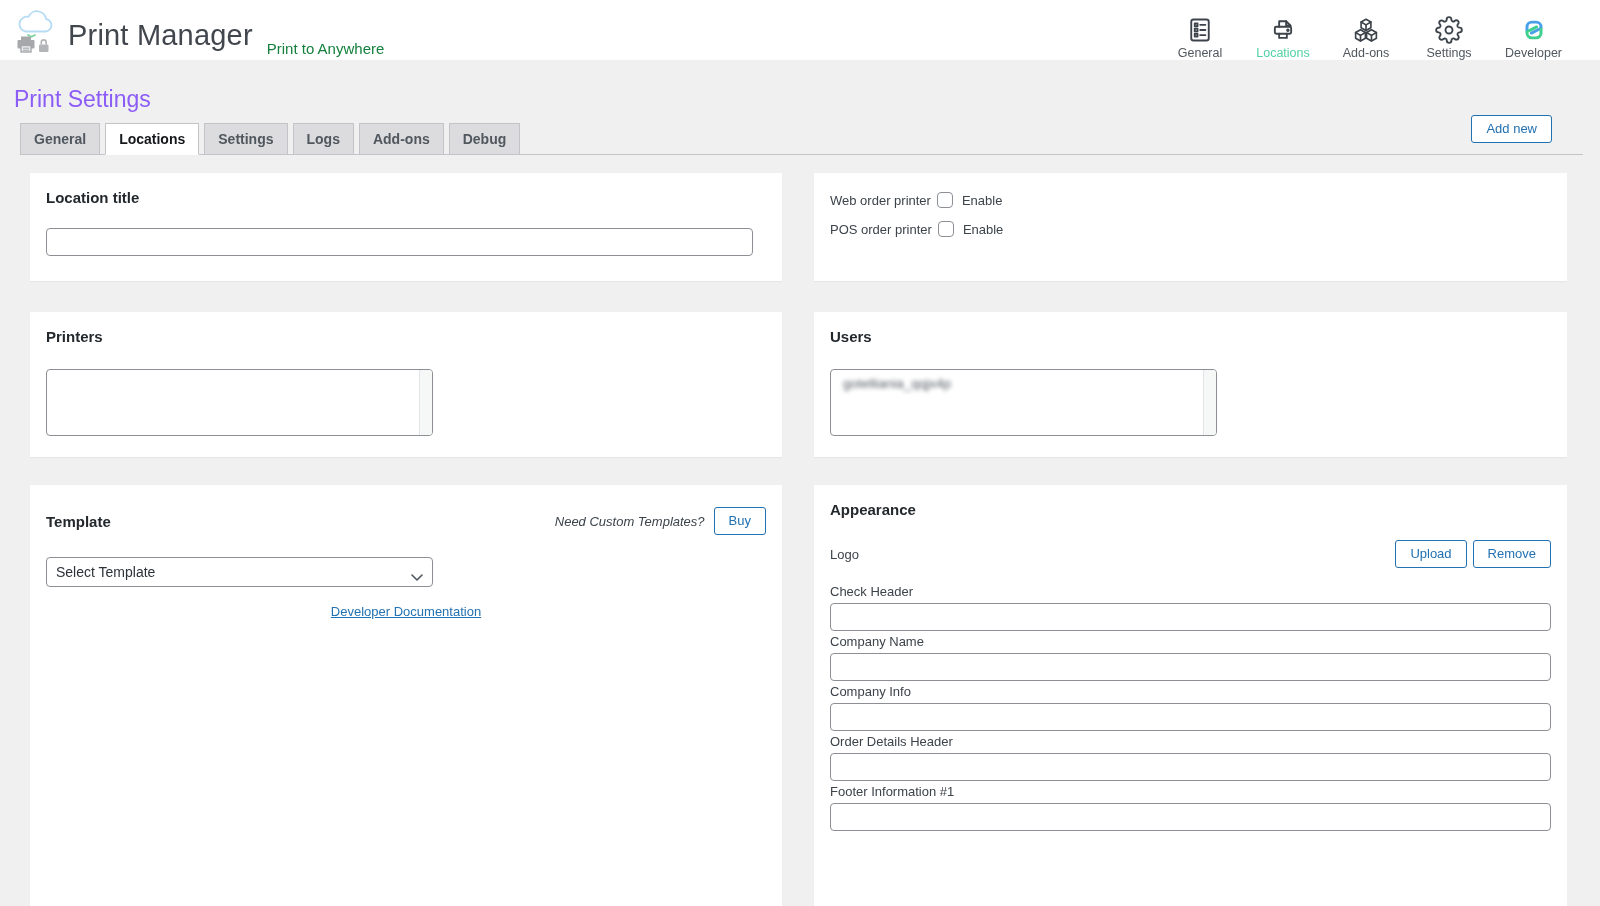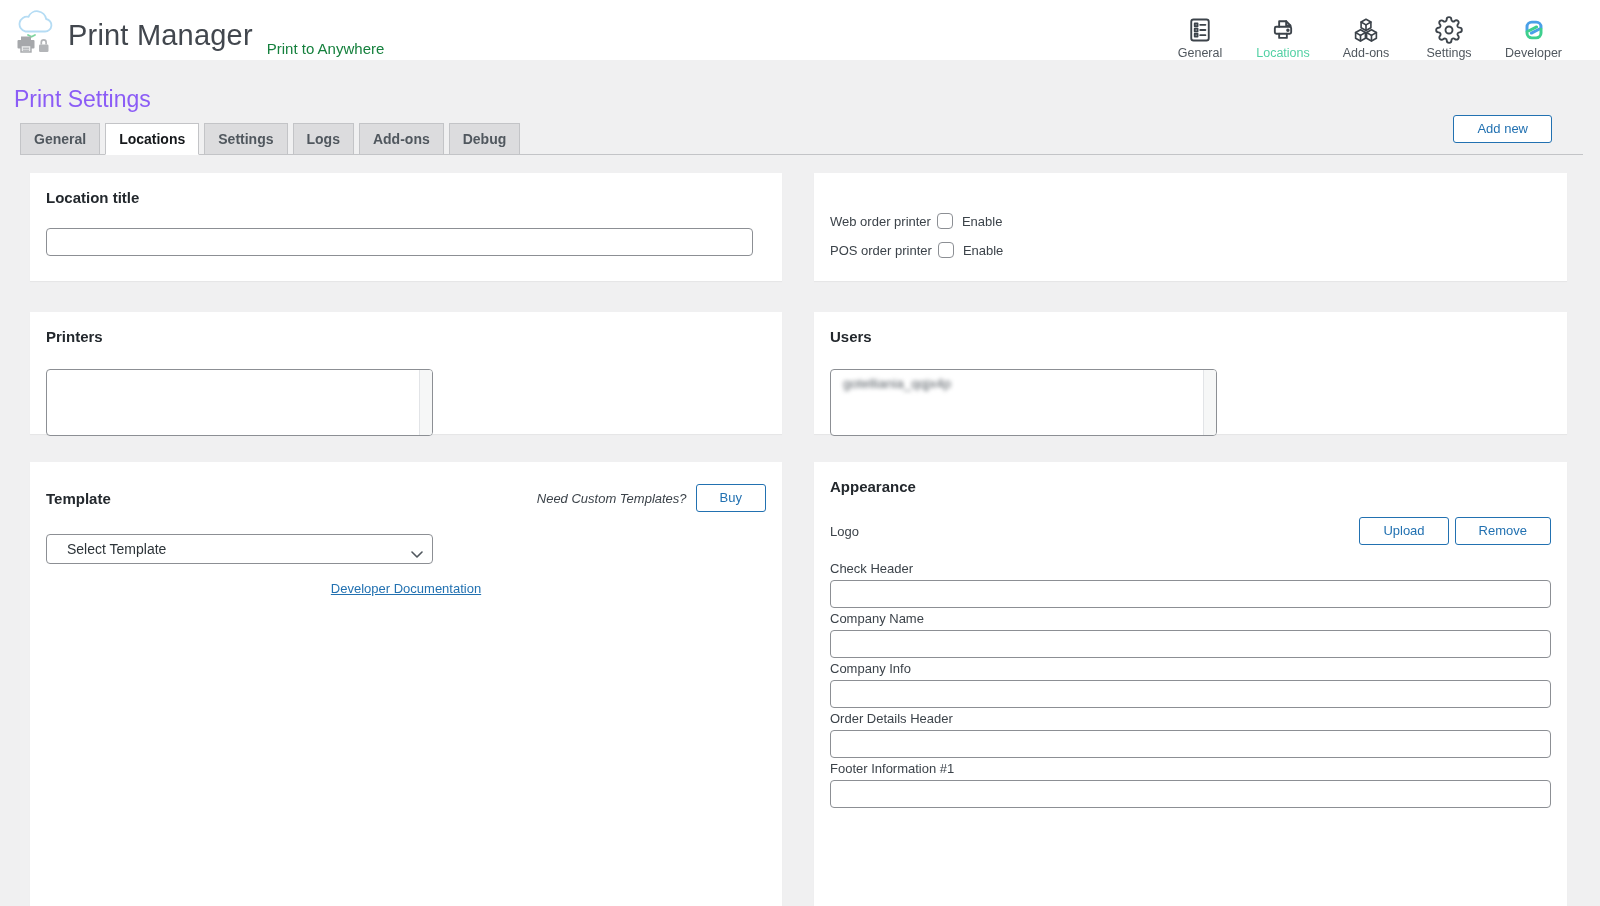--- a/index.html
+++ b/index.html
@@ -16,52 +16,52 @@
   .hnav-item { display:flex; flex-direction:column; align-items:center; gap:2px; cursor:pointer; min-width:54px; }
   .hnav-item svg { width:28px; height:28px; display:block; }
   .hnav-label { font-size:12.5px; color:#50575e; }
   .hnav-item.active .hnav-label { color:#52d1a4; }
 
   
   .page-title { font-size:23px; font-weight:500; color:#8b5cf6; margin:26px 0 0 14px; }
   .tabs-row { display:flex; align-items:flex-end; margin:10px 17px 0 20px; border-bottom:1px solid #c3c4c7; position:relative; }
   .tab { padding:7px 13px; background:#dcdcde; border:1px solid #c3c4c7; color:#50575e; font-size:14px; font-weight:600; margin:0 5px -1px 0; cursor:pointer; white-space:nowrap; }
   .tab.active { background:#fff; border-bottom-color:#fff; color:#15181b; }
-  .btn-sec { background:#fff; border:1px solid #2271b1; color:#2271b1; border-radius:3px; font-size:13px; padding:5px 23px; cursor:pointer; font-family:inherit; line-height:1.25; }
+  .btn-sec { background:#fff; border:1px solid #2271b1; color:#2271b1; border-radius:3px; font-size:13px; padding:5px 14px; cursor:pointer; font-family:inherit; line-height:1.25; }
   .add-new { position:absolute; right:31px; bottom:11px; }
 
   
   .content { margin:18px 33px 0 30px; }
   .row { display:flex; gap:32px; }
   .col-l { width:752px; flex:none; }
   .col-r { width:753px; flex:none; }
   .card { background:#fff; padding:16px; box-shadow:0 1px 1px rgba(0,0,0,.04); }
   .r1 .card { height:108px; }
-  .r2 { margin-top:31px; } .r2 .card { height:122px; }
+  .r2 { margin-top:31px; } .r2 .card { height:145px; }
   .r3 { margin-top:28px; } .r3 .card { height:500px; }
   .card h2 { font-size:15px; font-weight:700; color:#23282d; margin:0; }
 
   .text-input { display:block; height:28px; border:1px solid #8c8f94; border-radius:4px; background:#fff; font-size:14px; padding:0 8px; color:#2c3338; width:100%; font-family:inherit; }
   .loc-input { width:707px; margin-top:22px; }
 
   .chk-row { display:flex; align-items:center; font-size:13px; color:#3c434a; margin:0 0 13px; }
-  .chk-row.first { margin-top:24px; }
+  .chk-row.first { margin-top:3px; }
   .chk { appearance:none; -webkit-appearance:none; width:16px; height:16px; border:1px solid #8c8f94; border-radius:4px; background:#fff; margin:0 9px 0 6px; cursor:pointer; flex:none; }
 
   .listbox { position:relative; width:387px; height:67px; border:1px solid #8c8f94; border-radius:4px; background:#fff; margin-top:24px; overflow:hidden; }
   .listbox .sb { position:absolute; top:0; right:0; bottom:0; width:13px; background:#f6f7f7; border-left:1px solid #e2e4e7; }
   .list-item { font-size:13.5px; color:#555c63; padding:6px 12px 0; }
   .list-item.redacted { filter:blur(2px); }
 
   .tpl-head { display:flex; align-items:center; margin-top:6px; }
   .tpl-head h2 { flex:1; }
   .promo { font-style:italic; font-size:13px; color:#3c434a; margin-right:9px; }
 
   .select-wrap { position:relative; width:387px; margin-top:22px; }
-  .select-wrap select { width:100%; height:30px; appearance:none; -webkit-appearance:none; border:1px solid #8c8f94; border-radius:4px; background:#fff; font-size:14px; color:#2c3338; padding:0 28px 0 20px; font-family:inherit; cursor:pointer; }
+  .select-wrap select { width:100%; height:30px; appearance:none; -webkit-appearance:none; border:1px solid #8c8f94; border-radius:4px; background:#fff; font-size:14px; color:#2c3338; padding:0 28px 0 9px; font-family:inherit; cursor:pointer; }
   .chev { position:absolute; right:10px; top:11px; pointer-events:none; }
   .doc-link-row { text-align:center; margin-top:15px; width:720px; }
   .doc-link { color:#2271b1; font-size:13px; text-decoration:underline; cursor:pointer; }
 
   .logo-row { display:flex; align-items:center; justify-content:space-between; margin:22px 0 16px; }
   .small-label { font-size:13px; color:#3c434a; }
   .logo-btns { display:flex; gap:6px; }
   .field { margin-bottom:3px; }
   .field .small-label { display:block; margin-bottom:4px; }
 

